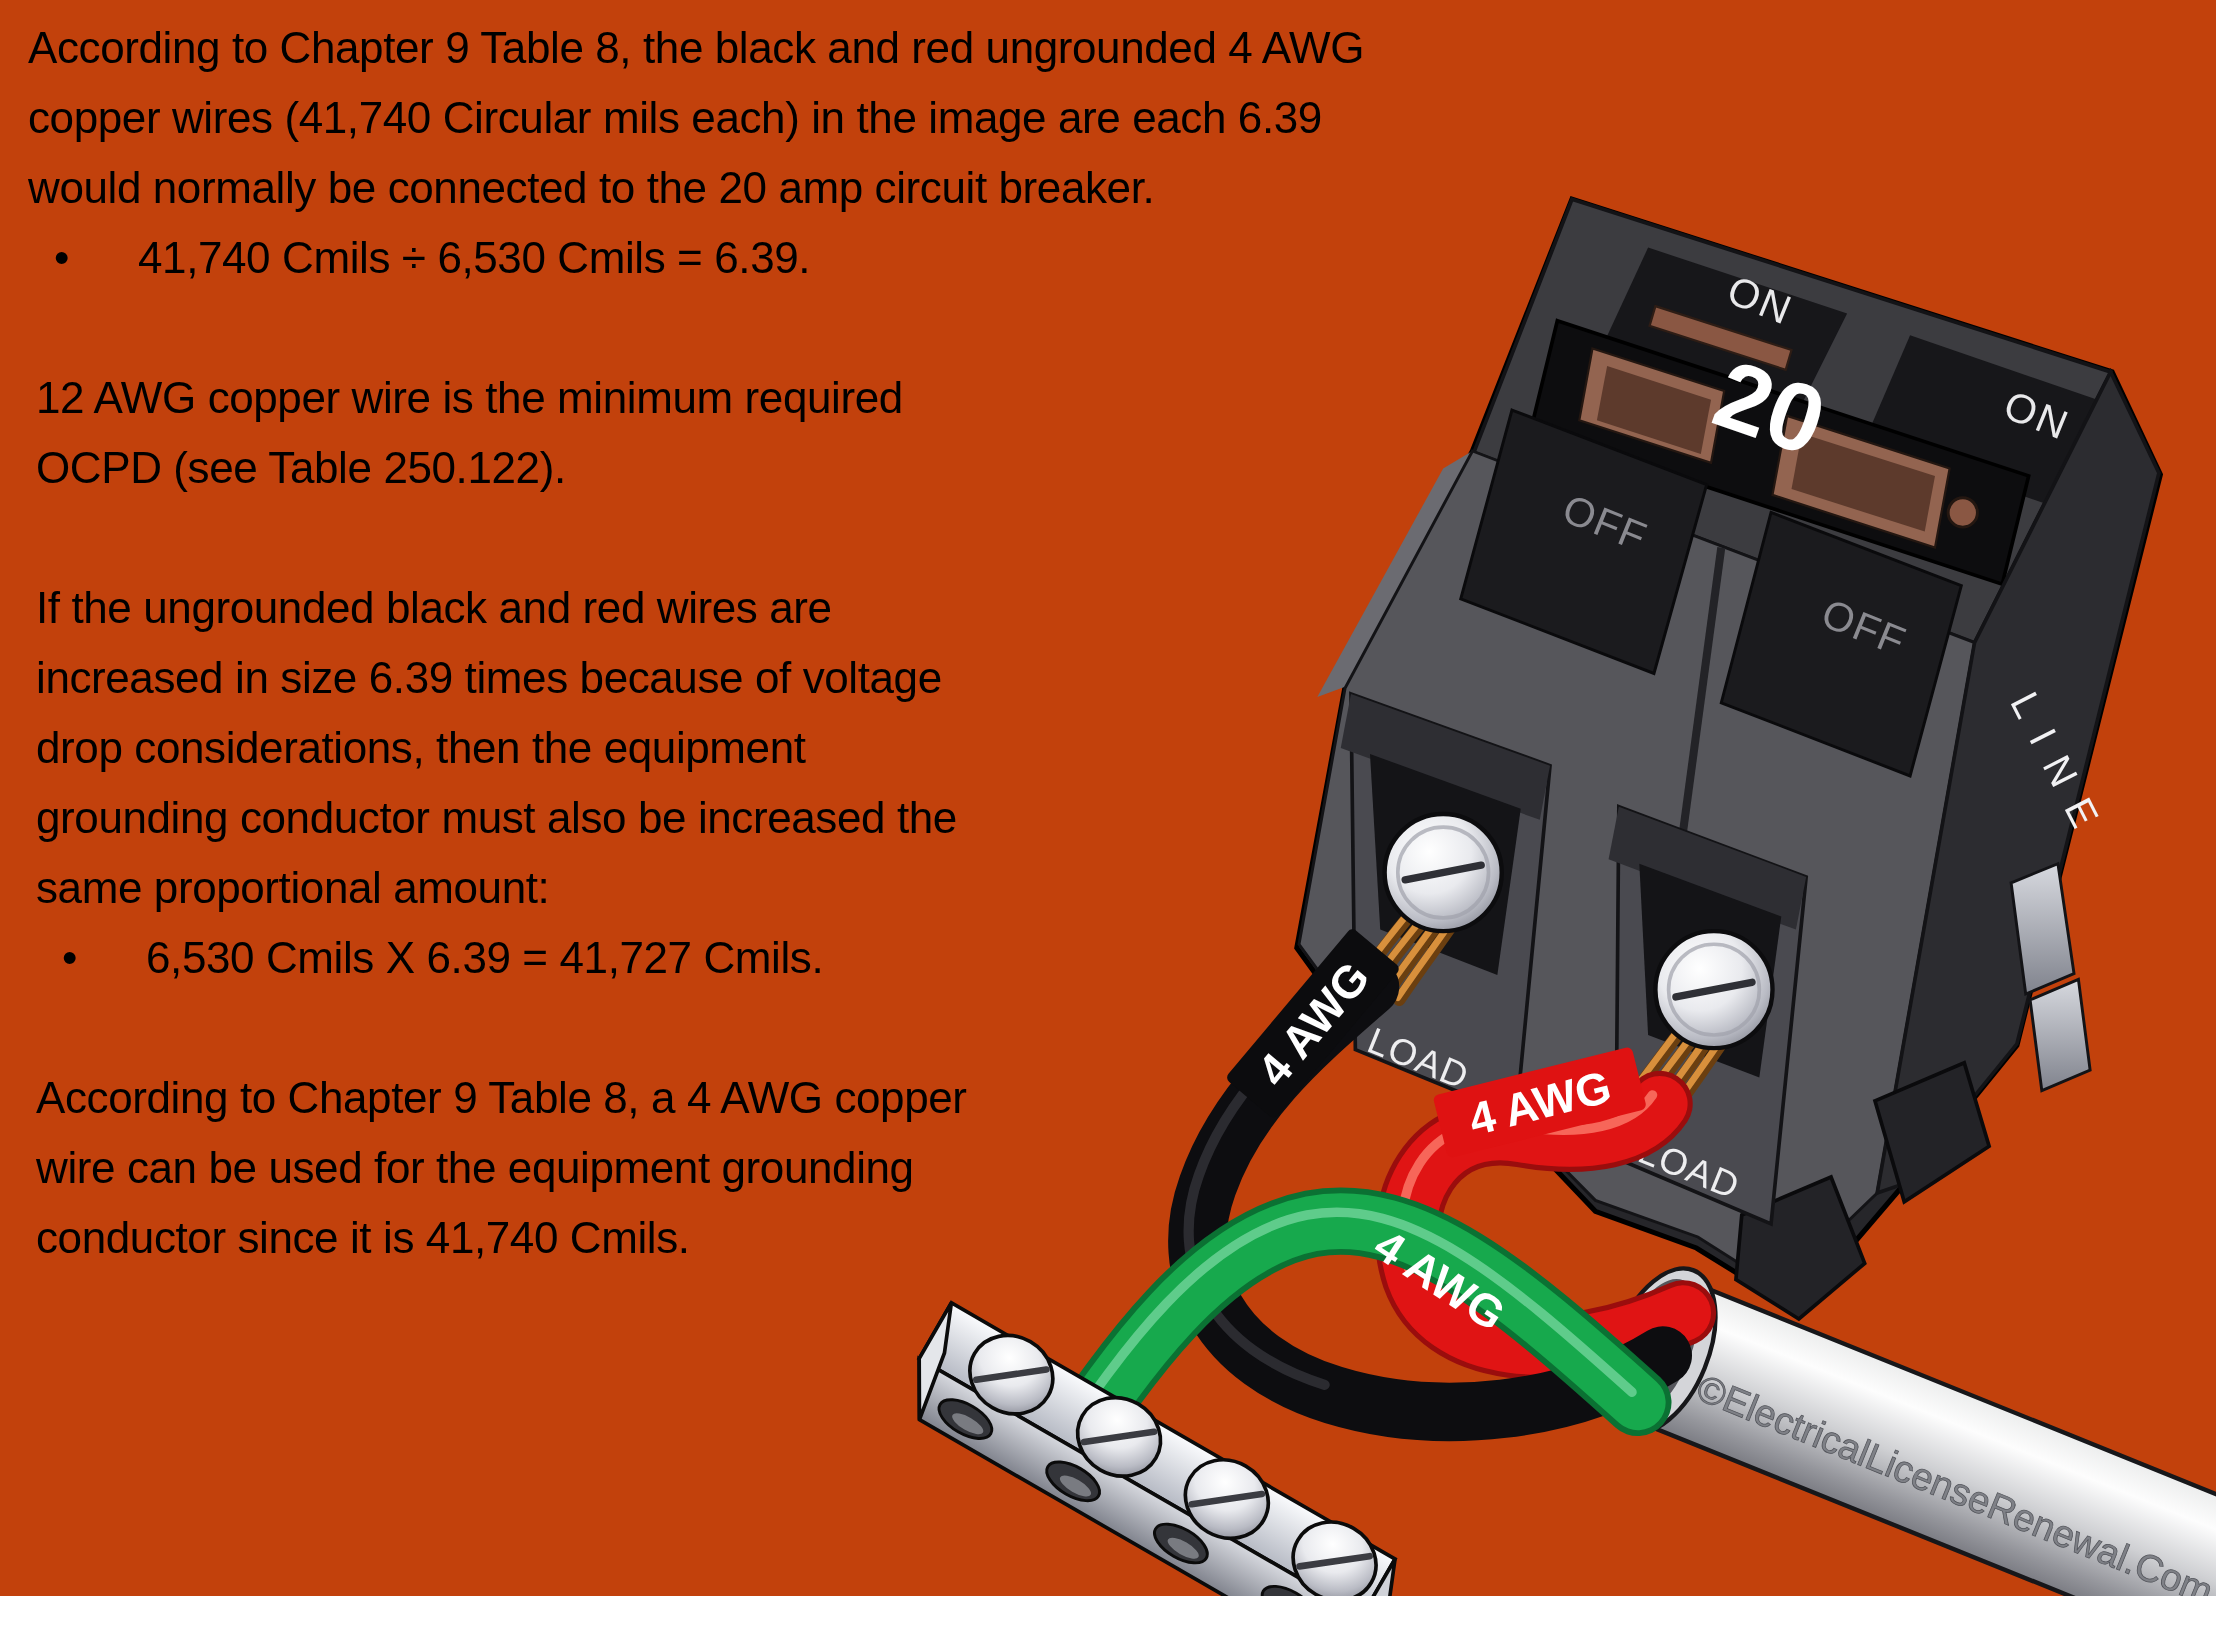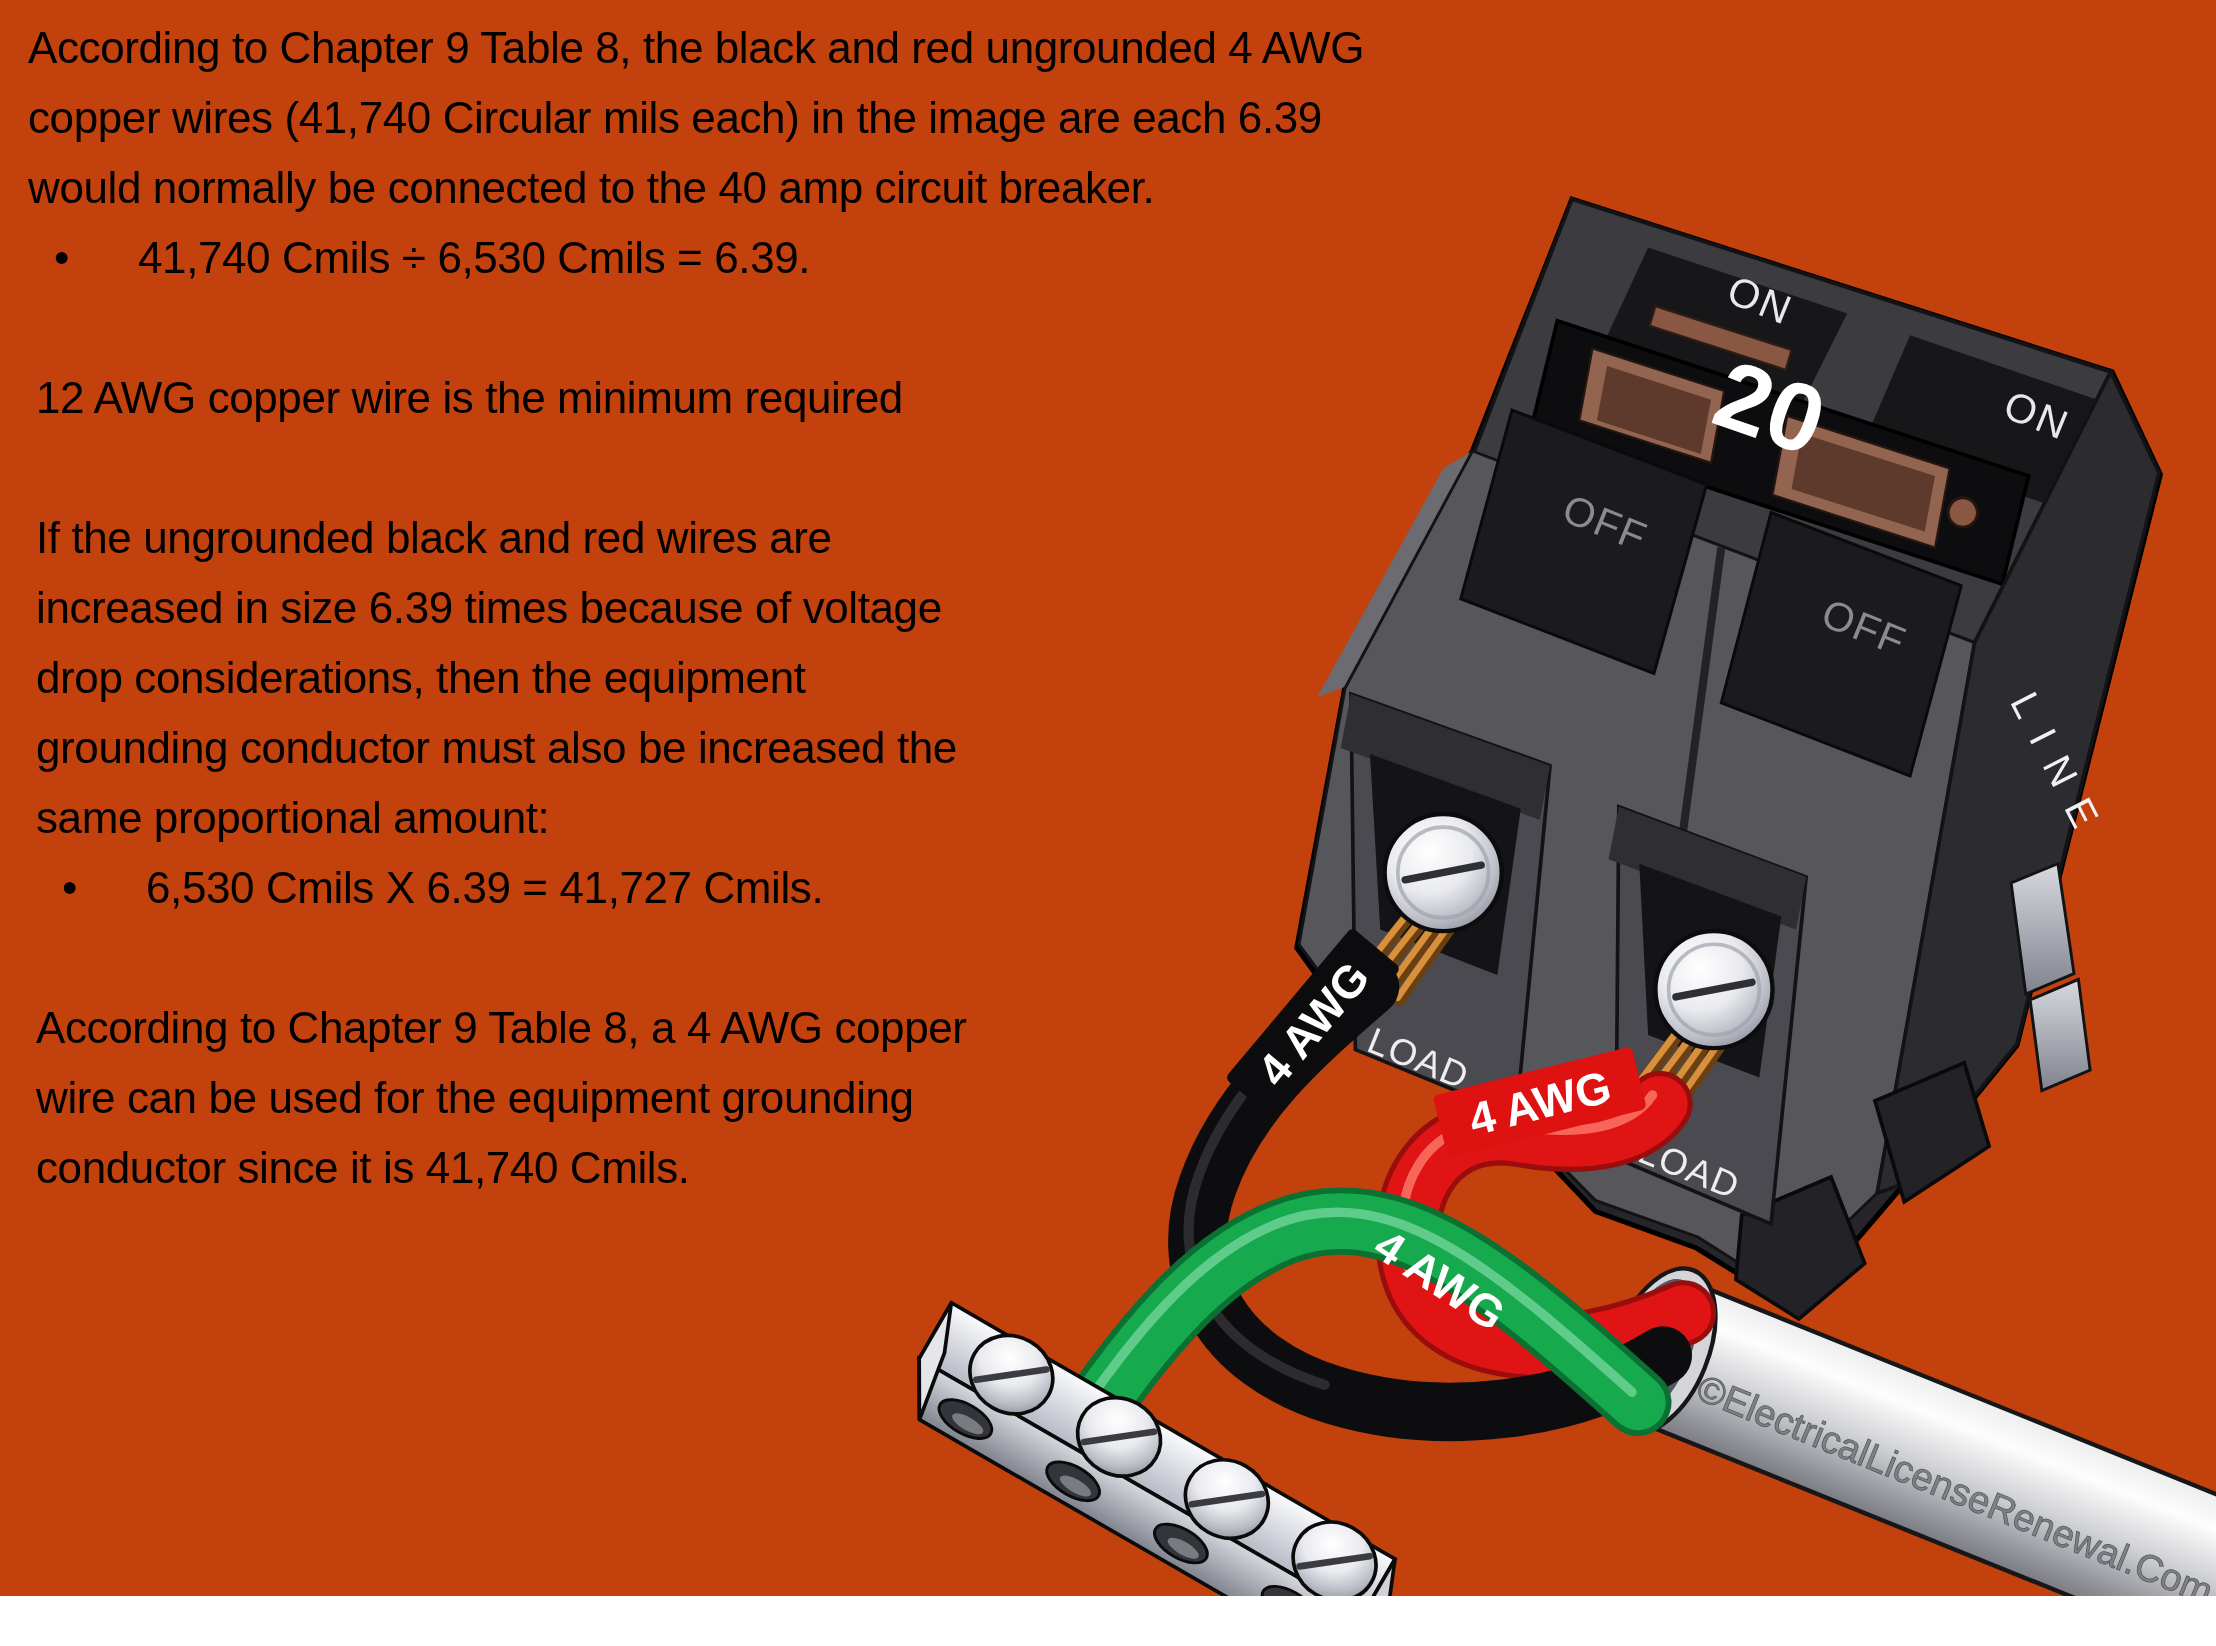--- a/index.html
+++ b/index.html
@@ -16,28 +16,29 @@
 </style>
 </head>
 <body>
 
 <div class="canvas">
 
   <div class="text-block">
     <div class="para">
       <div class="line">According to Chapter 9 Table 8, the black and red ungrounded 4 AWG</div>
       <div class="line">copper wires (41,740 Circular mils each) in the image are each 6.39</div>
-      <div class="line">would normally be connected to the 40 amp circuit breaker.</div>
+      <div class="line">would normally be connected to the 20 amp circuit breaker.</div>
       <div class="line bullet">
         <span class="bullet-marker">•</span>
         <span>41,740 Cmils ÷ 6,530 Cmils = 6.39.</span>
       </div>
     </div>
     <div class="para">
       <div class="line">12 AWG copper wire is the minimum required</div>
+      <div class="line">OCPD (see Table 250.122).</div>
     </div>
     <div class="para">
       <div class="line">If the ungrounded black and red wires are</div>
       <div class="line">increased in size 6.39 times because of voltage</div>
       <div class="line">drop considerations, then the equipment</div>
       <div class="line">grounding conductor must also be increased the</div>
       <div class="line">same proportional amount:</div>
       <div class="line bullet">
         <span class="bullet-marker">•</span>
         <span>6,530 Cmils X 6.39 = 41,727 Cmils.</span>

